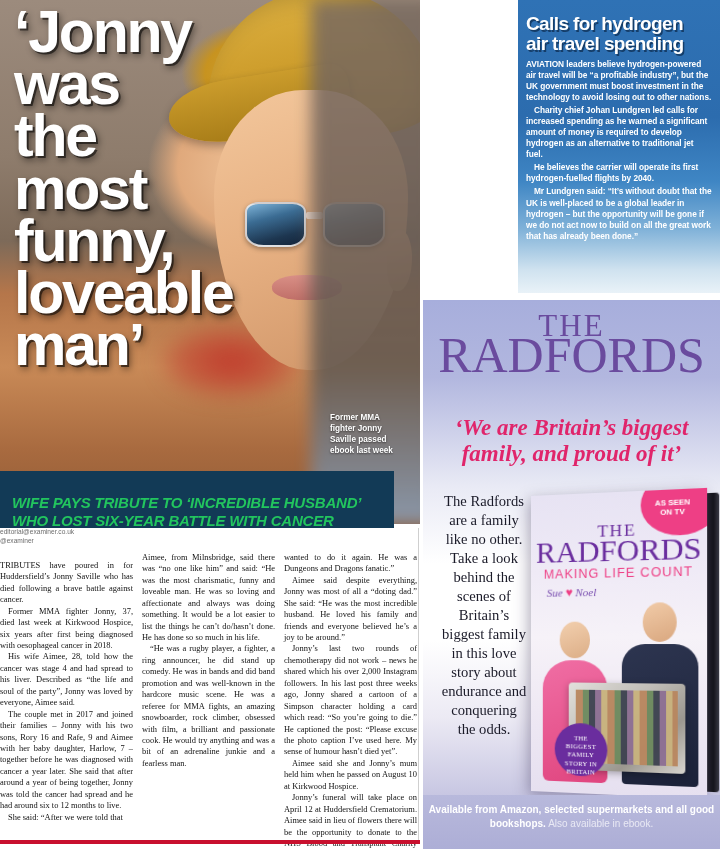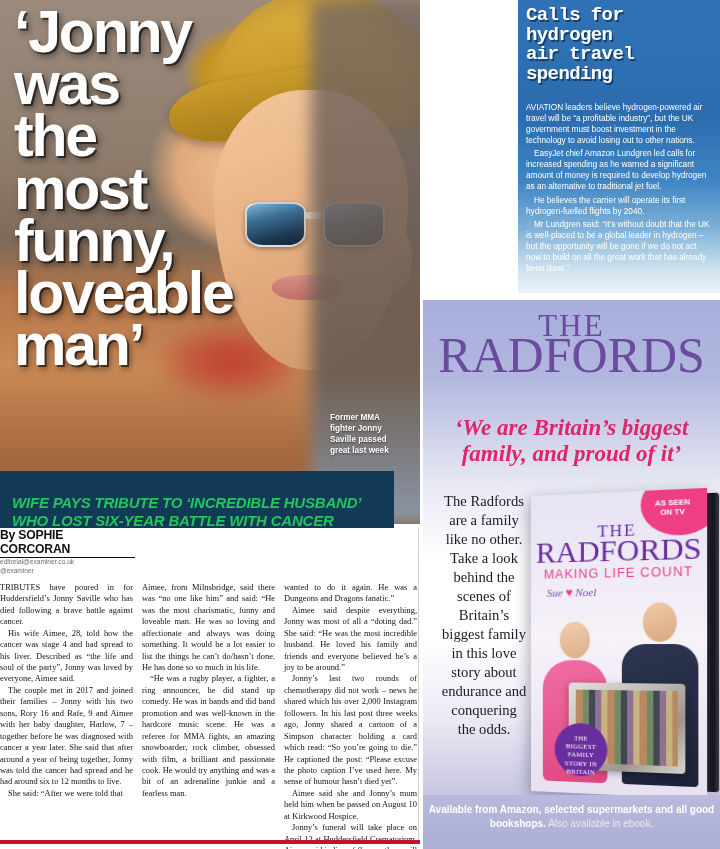--- a/index.html
+++ b/index.html
@@ -143,33 +143,31 @@
     width: 202px; height: 293px;
     background: linear-gradient(180deg, #2f72b5 0%, #2c6cae 40%, #3f86c4 62%, #7fb1d8 78%, #cfe2ef 92%, #e9f2f8 100%);
     overflow: hidden;
   }
   #hydrogen-head {
     color: #ffffff;
     font-weight: 700;
     font-size: 19px;
     line-height: 1.03;
     letter-spacing: -.6px;
-    padding: 6px 8px 0 8px;
+    padding: 14px 8px 0 8px;
     text-shadow: 1.5px 1.5px 0 rgba(16,52,90,.85);
     white-space: pre-line;
-    font-family: Liberation Mono, monospace;
   }
   #hydrogen-body {
     color: #ffffff;
     font-size: 8.3px;
     line-height: 1.33;
-    font-weight: 400;
+    font-weight: 700;
     padding: 6px 8px 0 8px;
     letter-spacing: -.05px;
-    margin-top: 12px;
   }
   #hydrogen-body p { margin-bottom: 2px; }
   #hydrogen-body p + p { text-indent: 8px; }
   #plane {
     position: absolute; left: 0; right: 0; bottom: 0; height: 96px;
     background: linear-gradient(180deg, rgba(60,130,185,0) 0%, #6aa6d0 28%, #b9d6e8 58%, #e8f2f8 100%);
   }
   .cloud {
     position: absolute; border-radius: 50%;
     background: rgba(255,255,255,.72); filter: blur(3px);
@@ -393,21 +391,21 @@
   .col p {
     font-family: "Liberation Serif", serif;
     font-size: 8.45px;
     line-height: 1.355;
     text-align: justify;
     color: #111111;
     hyphens: auto;
   }
   .col p + p { text-indent: 8px; }
   .col .lead { text-indent: 0; }
-  #col1 .first { margin-top: 0; }
+  #col1 .first { margin-top: 8px; }
   #red-rule {
     position: absolute; left: 0; top: 840px;
     width: 420px; height: 4px;
     background: #c8102e;
   }
   #gutter-line {
     position: absolute; left: 418px; top: 528px;
     width: 1px; height: 312px;
     background: #cfcfcf;
   }
@@ -438,34 +436,34 @@
 was
 the
 most
 funny,
 loveable
 man’</h1>
 
     <div id="caption">Former MMA
 fighter Jonny
 Saville passed
-great last week</div>
+ebook last week</div>
   </div>
 
   <div id="subhead">
     <span class="l1">WIFE PAYS TRIBUTE TO ‘INCREDIBLE HUSBAND’</span>
     <span class="l2">WHO LOST SIX-YEAR BATTLE WITH CANCER</span>
   </div>
 
   <div id="hydrogen">
     <h2 id="hydrogen-head">Calls for hydrogen
 air travel spending</h2>
     <div id="hydrogen-body">
       <p>AVIATION leaders believe hydrogen-powered air travel will be “a profitable industry”, but the UK government must boost investment in the technology to avoid losing out to other nations.</p>
-      <p>EasyJet chief Amazon Lundgren led calls for increased spending as he warned a significant amount of money is required to develop hydrogen as an alternative to traditional jet fuel.</p>
+      <p>Charity chief Johan Lundgren led calls for increased spending as he warned a significant amount of money is required to develop hydrogen as an alternative to traditional jet fuel.</p>
       <p>He believes the carrier will operate its first hydrogen-fuelled flights by 2040.</p>
       <p>Mr Lundgren said: “It’s without doubt that the UK is well-placed to be a global leader in hydrogen – but the opportunity will be gone if we do not act now to build on all the great work that has already been done.”</p>
     </div>
   </div>
 
   <div id="radfords">
     <div id="rad-the">THE</div>
     <div id="rad-name">RADFORDS</div>
     <div id="rad-quote">‘We are Britain’s biggest
 family, and proud of it’</div>
@@ -519,28 +517,28 @@
       </div>
     </div>
 
     <div id="rad-footer">
       <span>Available from Amazon, selected supermarkets and all good bookshops.</span><span class="soft"> Also available in ebook.</span>
     </div>
   </div>
 
   <div id="article">
     <div id="byline-wrap">
-      <div id="byline">By SOPHIE CORCORAN</div>
       <div id="byline-email">editorial@examiner.co.uk</div>
       <div id="byline-handle">@examiner</div>
     </div>
 
     <div id="cols">
       <div class="col" id="col1">
         <p class="lead first">TRIBUTES have poured in for Huddersfield’s Jonny Saville who has died following a brave battle against cancer.</p>
+        <p>Former MMA fighter Jonny, 37, died last week at Kirkwood Hospice, six years after first being diagnosed with oesophageal cancer in 2018.</p>
         <p>His wife Aimee, 28, told how the cancer was stage 4 and had spread to his liver. Described as “the life and soul of the party”, Jonny was loved by everyone, Aimee said.</p>
         <p>The couple met in 2017 and joined their families – Jonny with his two sons, Rory 16 and Rafe, 9 and Aimee with her baby daughter, Harlow, 7 – together before he was diagnosed with cancer a year later. She said that after around a year of being together, Jonny was told the cancer had spread and he had around six to 12 months to live.</p>
         <p>She said: “After we were told that</p>
       </div>
       <div class="col" id="col2">
         <p>Aimee, from Milnsbridge, said there was “no one like him” and said: “He was the most charismatic, funny and loveable man. He was so loving and affectionate and always was doing something. It would be a lot easier to list the things he can’t do/hasn’t done. He has done so so much in his life.</p>
         <p>“He was a rugby player, a fighter, a ring announcer, he did stand up comedy. He was in bands and did band promotion and was well-known in the hardcore music scene. He was a referee for MMA fights, an amazing snowboarder, rock climber, obsessed with film, a brilliant and passionate cook. He would try anything and was a bit of an adrenaline junkie and a fearless man.</p>
 
       </div>
       <div class="col" id="col3">

